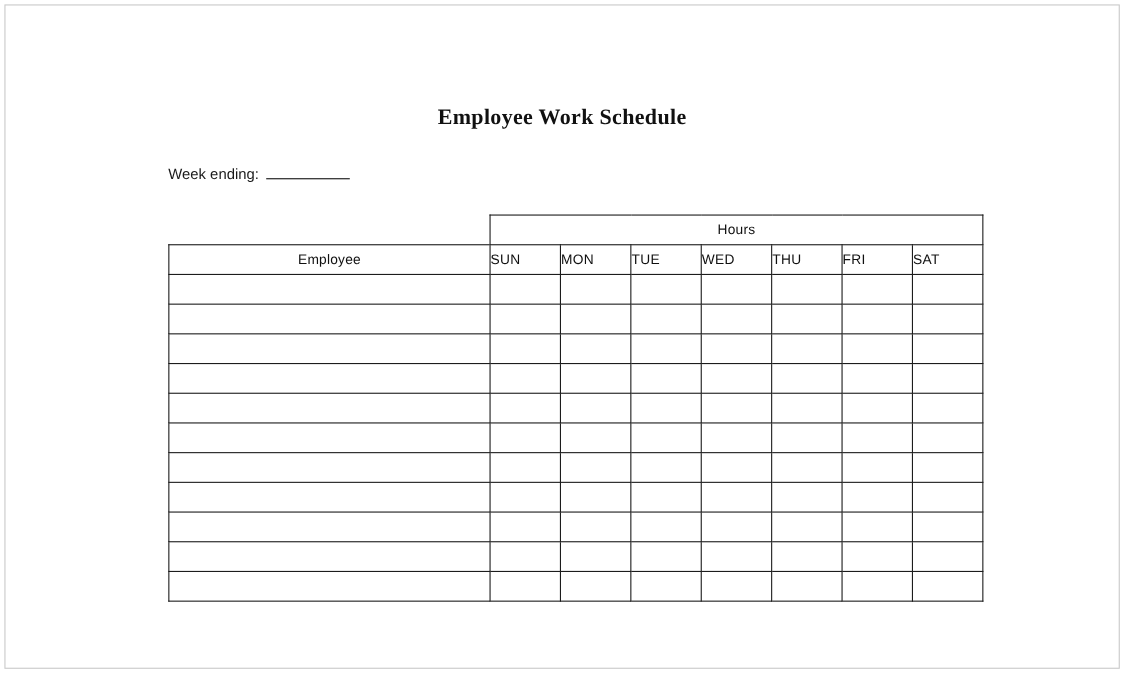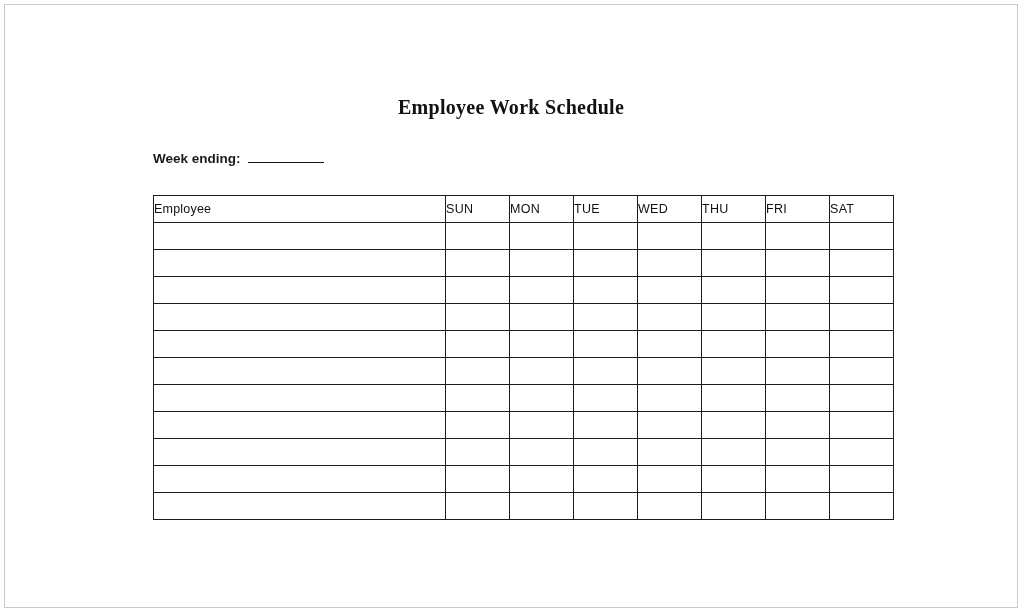--- a/index.html
+++ b/index.html
@@ -48,21 +48,20 @@
     position: absolute;
     left: 148px;
     top: 146px;
     display: flex;
     align-items: baseline;
     font-size: 13.5px;
     color: #1a1a1a;
   }
   #week-ending-label {
     white-space: nowrap;
-    font-weight: bold;
   }
   #week-ending-blank {
     display: inline-block;
     width: 76px;
     margin-left: 7px;
     border-bottom: 1.6px solid #111111;
     height: 11px;
   }
 
   
@@ -92,21 +91,21 @@
   th.hours-group {
     height: 26px;
     text-align: center;
     vertical-align: middle;
     font-size: 12.5px;
     letter-spacing: 0.2px;
   }
   th.employee-head {
     width: 291px;
     height: 26px;
-    text-align: left;
+    text-align: center;
     vertical-align: middle;
     letter-spacing: 0.2px;
   }
   th.day-head {
     width: 63px;
     height: 26px;
     text-align: left;
     vertical-align: middle;
     letter-spacing: 0.3px;
   }
@@ -122,20 +121,24 @@
   <div id="doc-title">Employee Work Schedule</div>
 
   <div id="week-ending-row">
     <span id="week-ending-label">Week ending:</span>
     <span id="week-ending-blank"></span>
   </div>
 
   <div id="schedule-table-wrap">
     <table class="schedule">
       <thead>
+        <tr>
+          <td class="spacer-cell"></td>
+          <th class="hours-group" colspan="7">Hours</th>
+        </tr>
         <tr>
           <th class="employee-head">Employee</th>
           <th class="day-head">SUN</th>
           <th class="day-head">MON</th>
           <th class="day-head">TUE</th>
           <th class="day-head">WED</th>
           <th class="day-head">THU</th>
           <th class="day-head">FRI</th>
           <th class="day-head">SAT</th>
         </tr>

